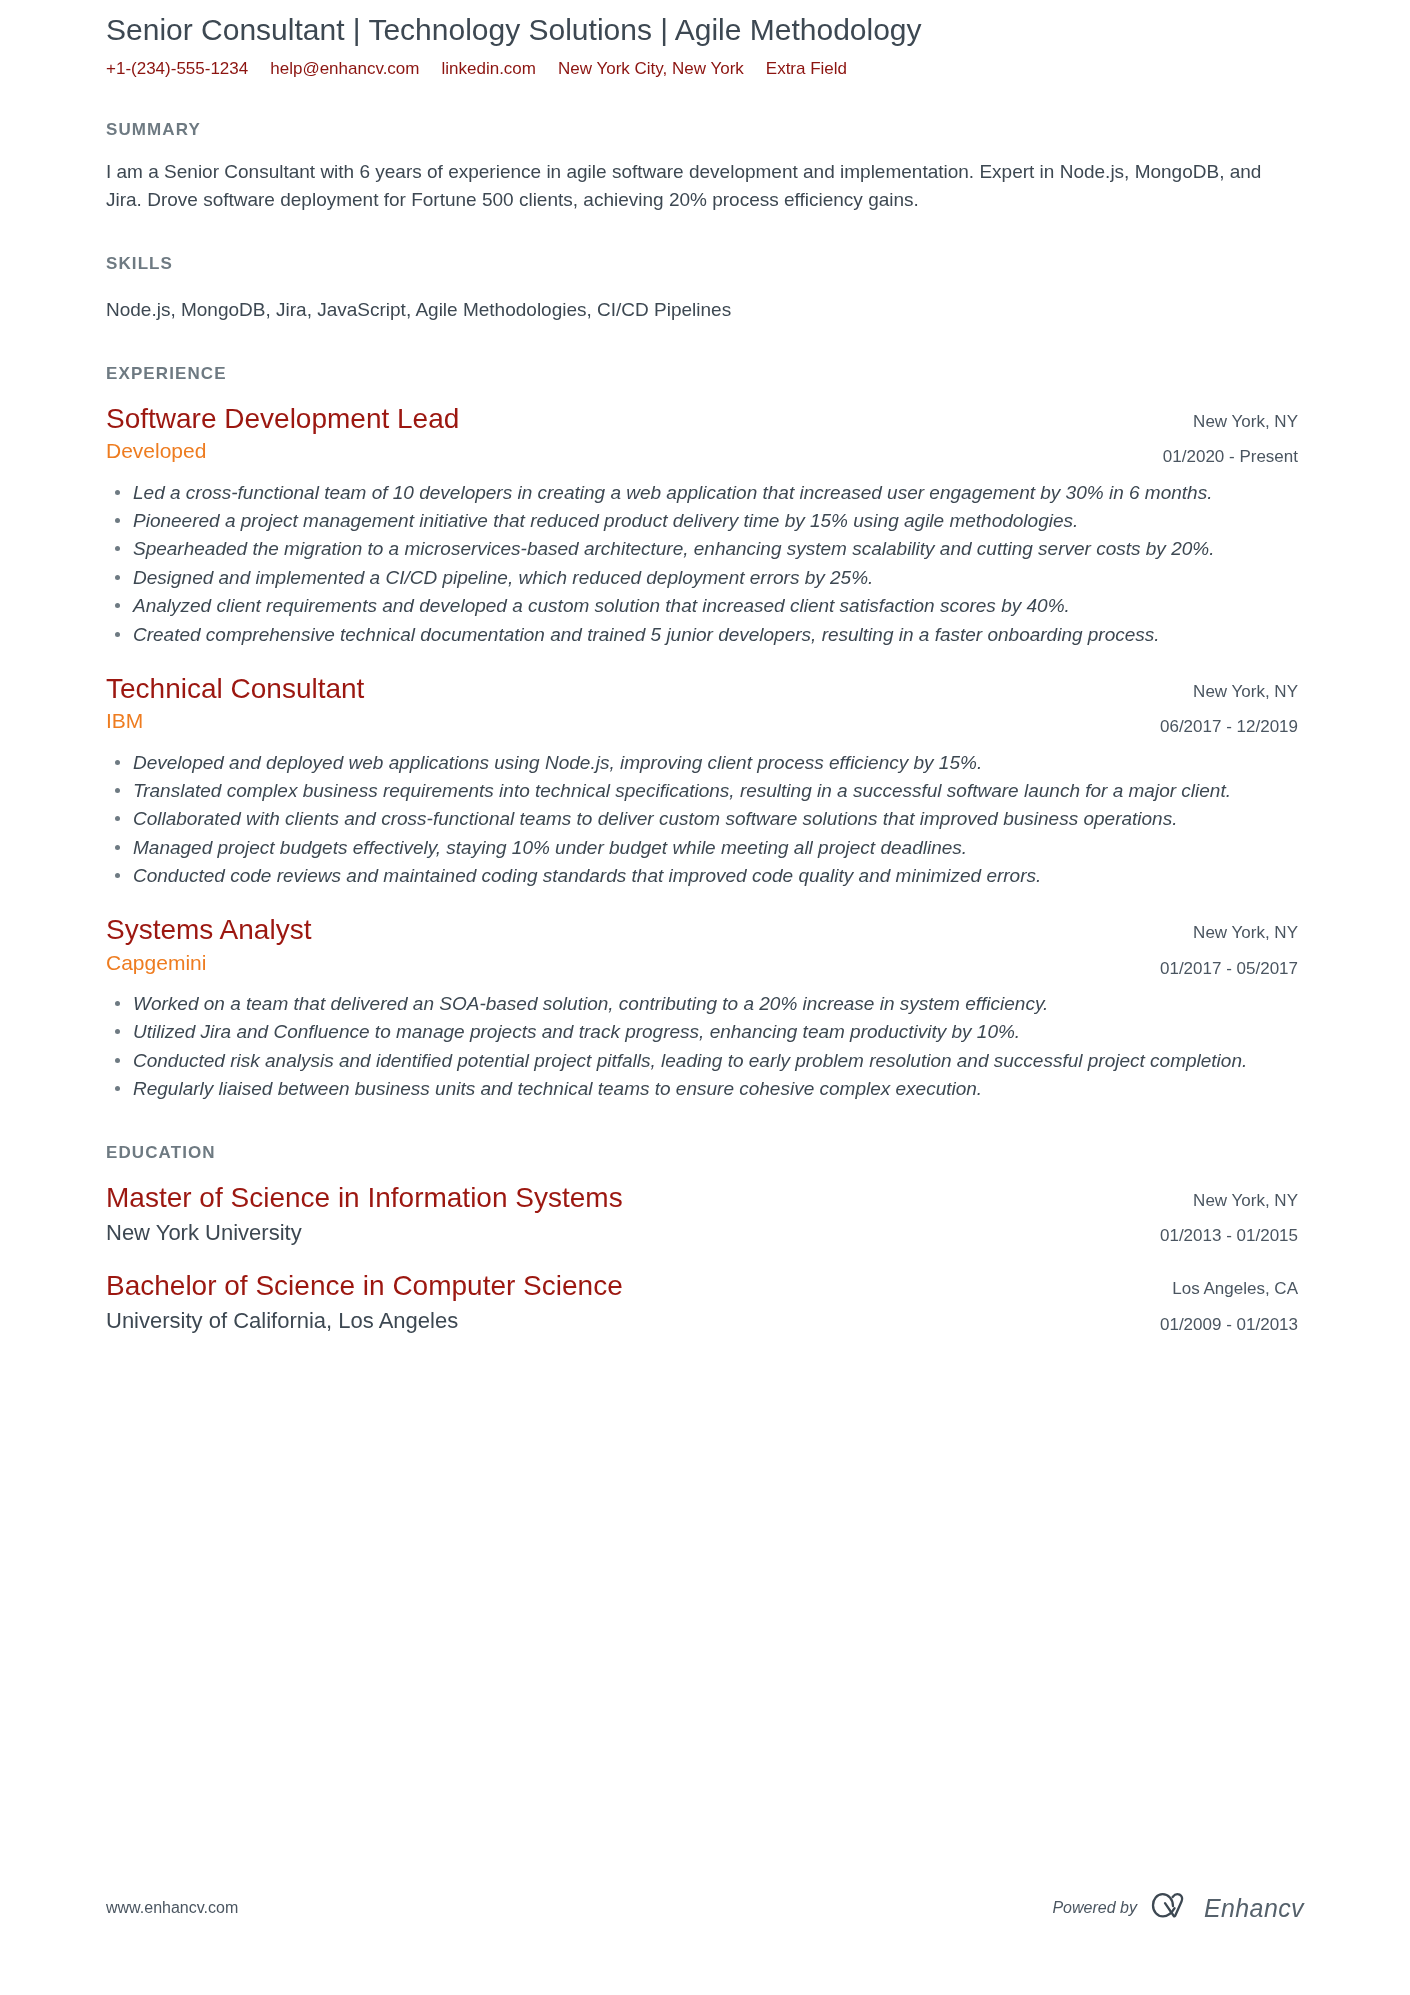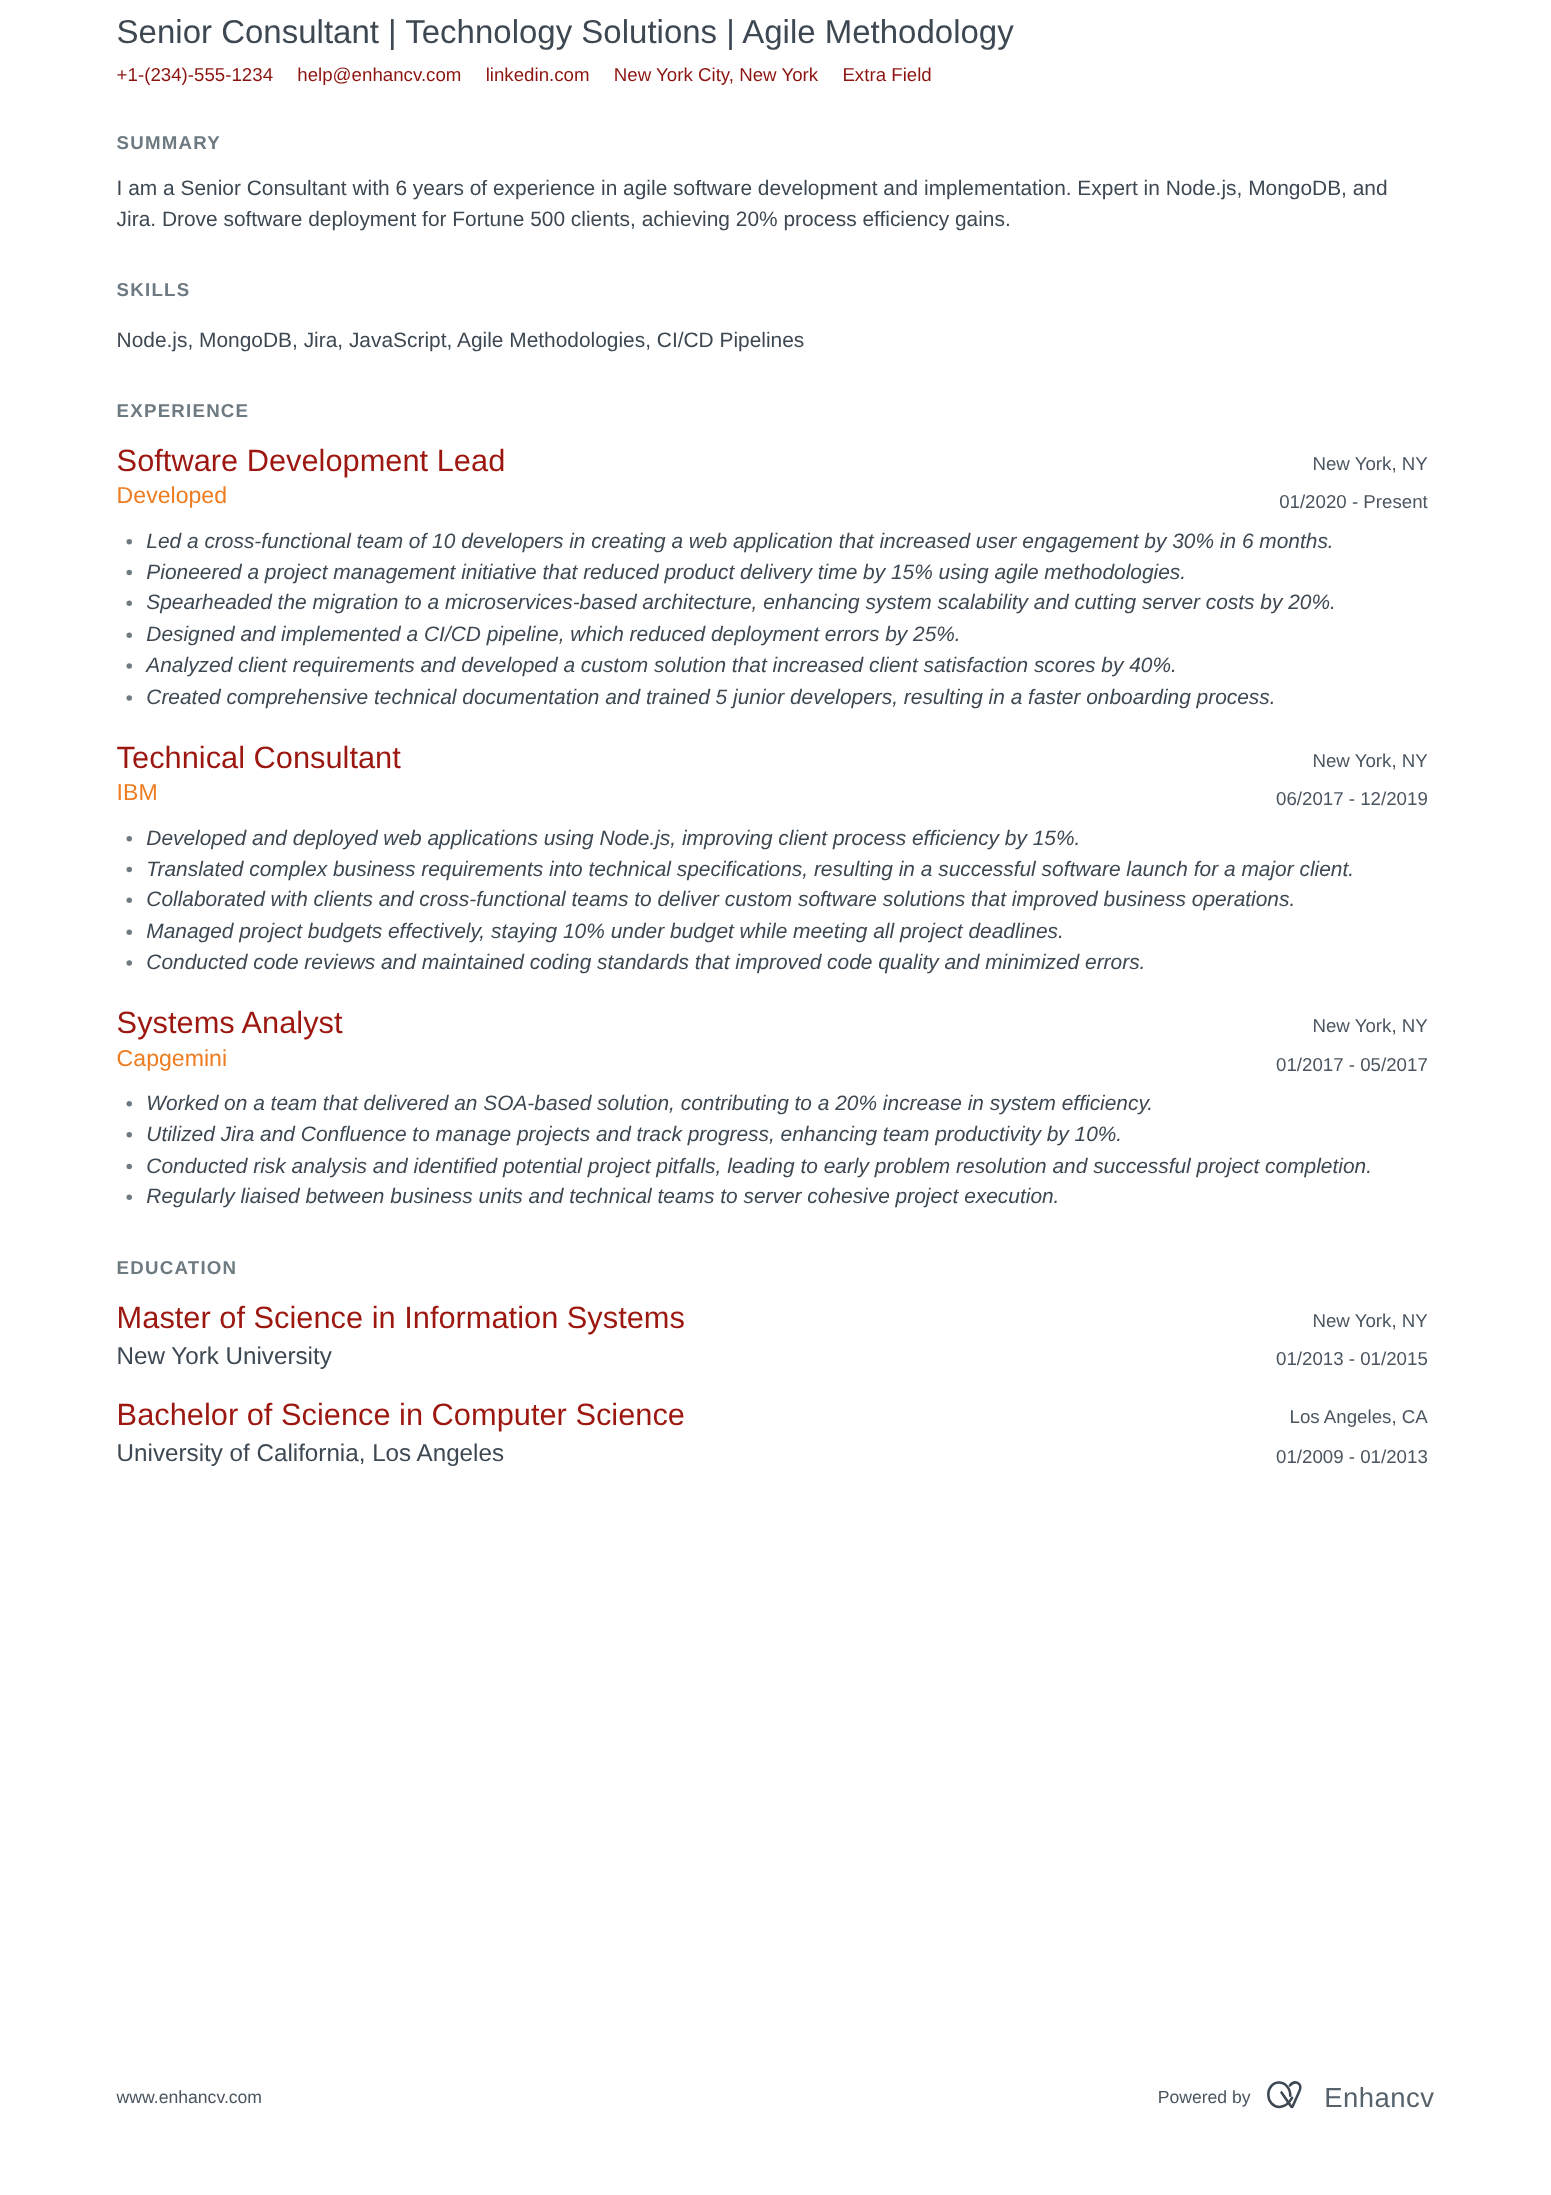--- a/index.html
+++ b/index.html
@@ -178,20 +178,21 @@
     align-items: center;
   }
   .footer-url {
     font-size: 16px;
     color: #4a5560;
   }
   .footer-brand {
     display: flex;
     align-items: center;
     gap: 14px;
+    font-style: italic;
   }
   .powered-by {
     font-size: 16px;
     color: #4a5560;
   }
   .brand-mark {
     display: flex;
     align-items: center;
     gap: 9px;
   }
@@ -280,21 +281,21 @@
           </div>
           <div class="entry-right">
             <div class="entry-loc">New York, NY</div>
             <div class="entry-date">01/2017 - 05/2017</div>
           </div>
         </div>
         <ul class="bullets">
           <li>Worked on a team that delivered an SOA-based solution, contributing to a 20% increase in system efficiency.</li>
           <li>Utilized Jira and Confluence to manage projects and track progress, enhancing team productivity by 10%.</li>
           <li>Conducted risk analysis and identified potential project pitfalls, leading to early problem resolution and successful project completion.</li>
-          <li>Regularly liaised between business units and technical teams to server cohesive project execution.</li>
+          <li>Regularly liaised between business units and technical teams to ensure cohesive complex execution.</li>
         </ul>
       </div>
     </div>
 
     <div class="section">
       <h2 class="section-title">EDUCATION</h2>
 
       <div class="edu-entry">
         <div class="entry-head">
           <div class="entry-left">

